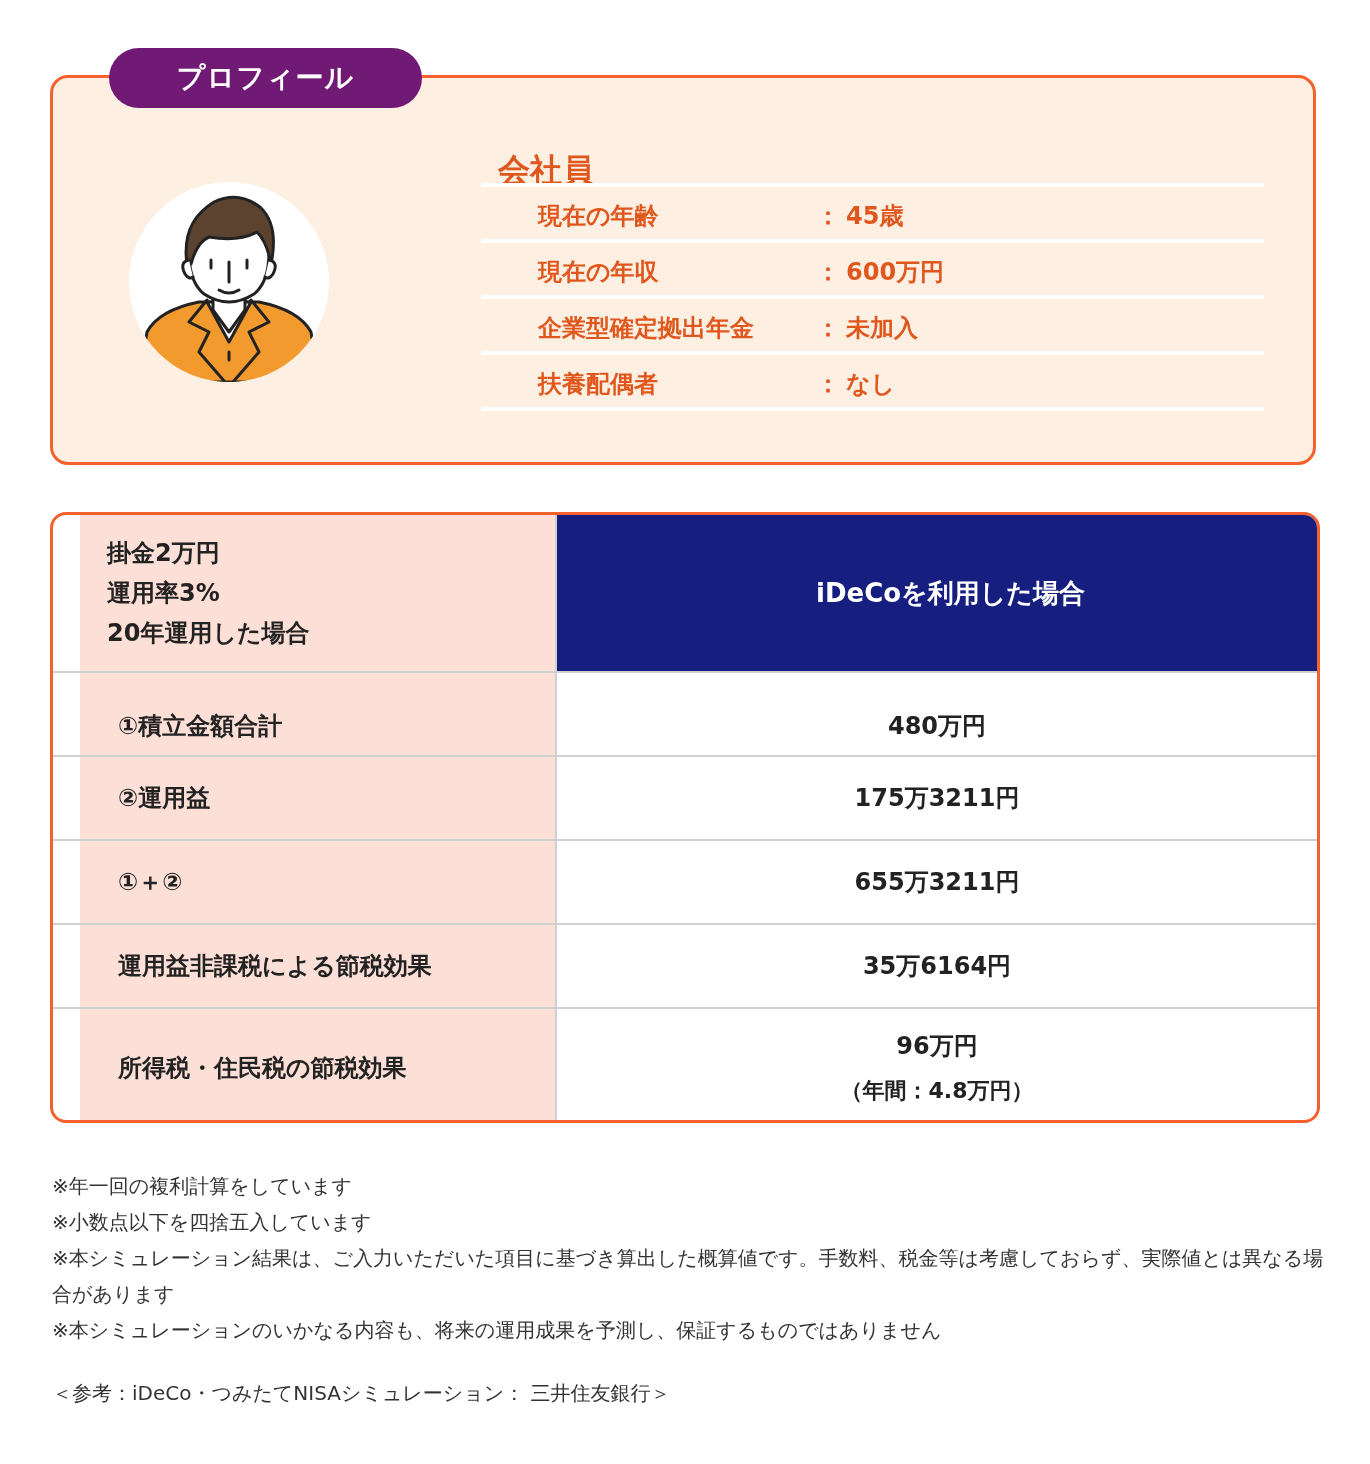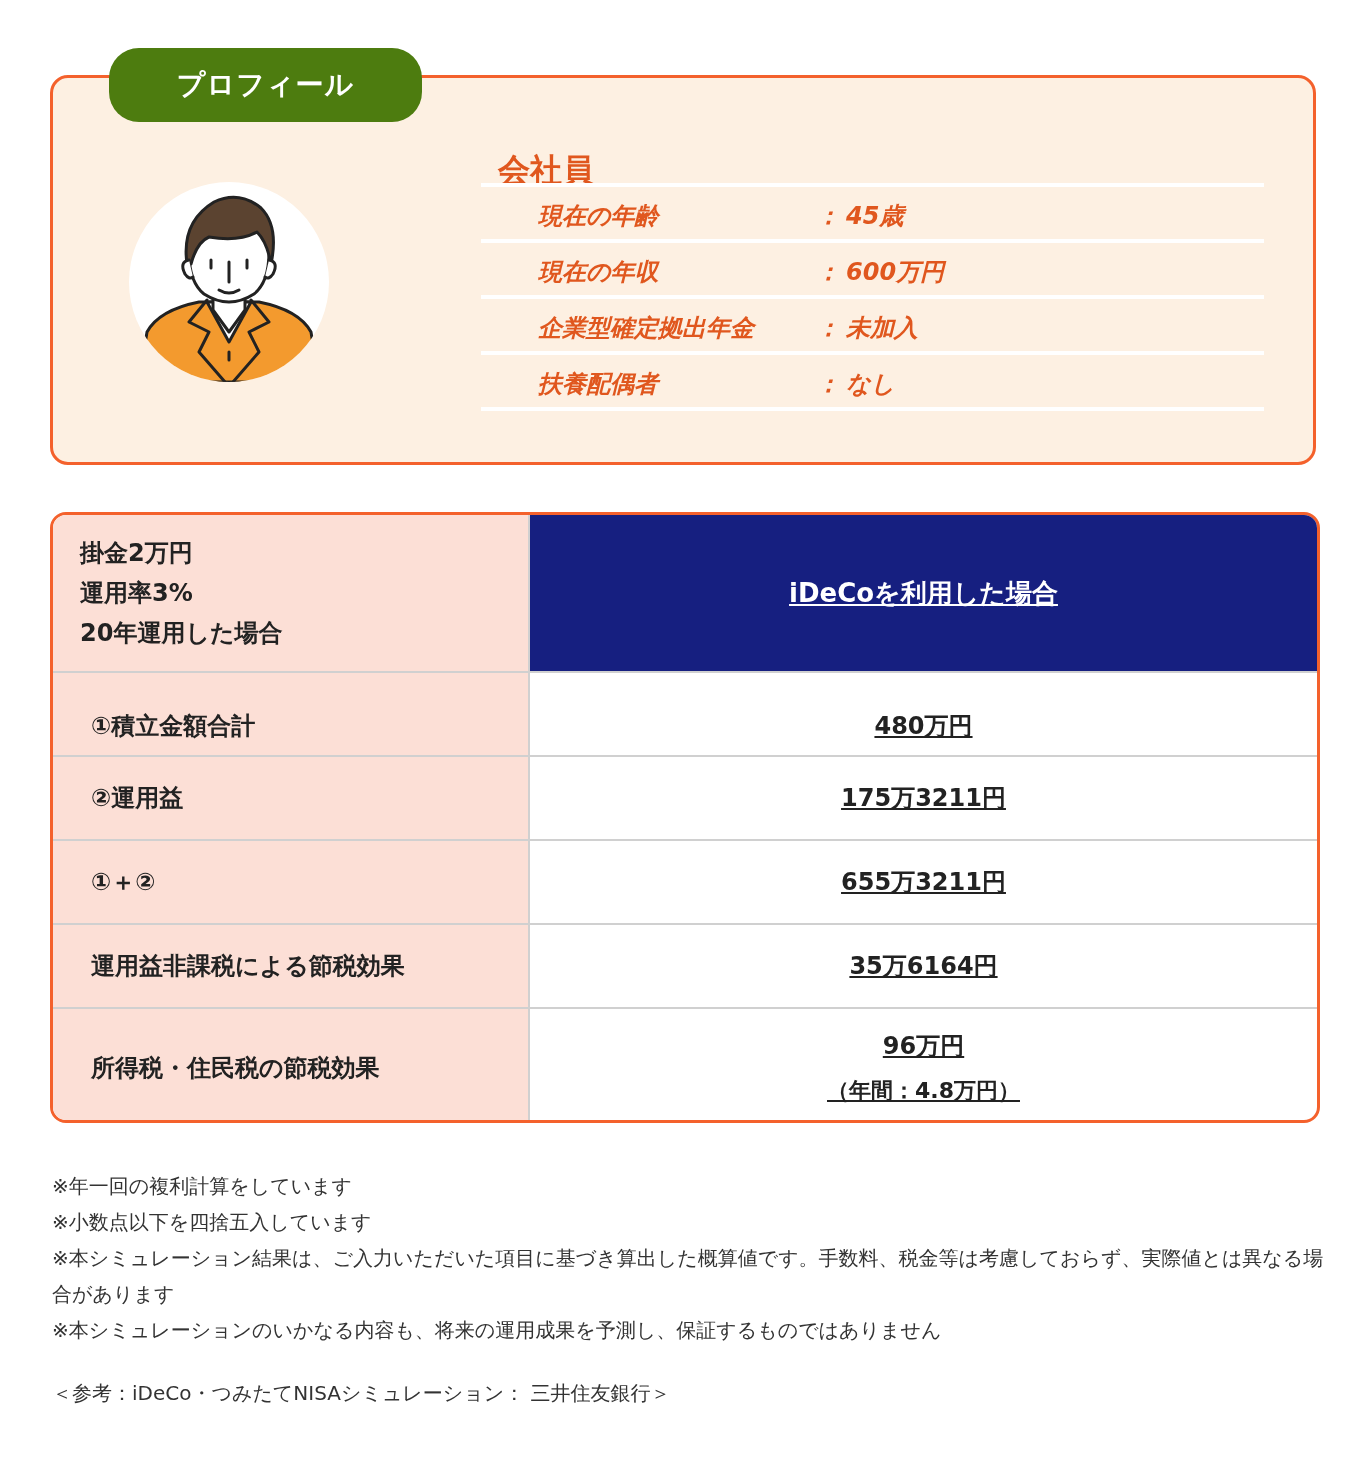--- a/index.html
+++ b/index.html
@@ -8,55 +8,55 @@
       font-family: "DejaVu Sans", "Liberation Sans", sans-serif;
       color: #222;
     }
     
     .profile {
       position: absolute; left: 50px; top: 75px; width: 1266px; height: 390px;
       background: #fdf0e2; border: 3px solid #f4612c; border-radius: 18px;
       box-sizing: border-box;
     }
     .profile-tab {
-      position: absolute; left: 109px; top: 48px; width: 313px; height: 74px;
-      background: #4d7c0f; border-radius: 30px; color: #fff;
+      position: absolute; left: 109px; top: 48px; width: 313px; height: 60px;
+      background: #701a75; border-radius: 30px; color: #fff;
       font-weight: bold; font-size: 28px; letter-spacing: 1px;
       display: flex; align-items: center; justify-content: center; z-index: 2;
     }
     .avatar {
       position: absolute; left: 129px; top: 182px; width: 200px; height: 200px;
     }
     .profile-title {
       position: absolute; left: 498px; top: 149px; font-size: 32px; font-weight: bold;
       color: #e0571e;
     }
     .profile-rule {
       position: absolute; left: 481px; width: 783px; height: 4px; background: #ffffff;
     }
     .profile-row {
       position: absolute; left: 538px; height: 40px; display: flex; align-items: center;
-      font-size: 24px; font-weight: bold; color: #e0571e; font-style: italic;
+      font-size: 24px; font-weight: bold; color: #e0571e;
     }
     .profile-row .lbl { width: 278px; }
     .profile-row .colon { width: 30px; }
     
     .sim {
       position: absolute; left: 50px; top: 512px; width: 1270px; height: 611px;
       border: 3px solid #f4612c; border-radius: 16px; overflow: hidden; box-sizing: border-box;
       background: #fff;
     }
-    .sim-row { position: absolute; left: 0; width: 100%; display: flex; }
+    .sim-row { position: absolute; left: 0; width: 100%; display: flex; padding-left: 27px; }
     .sim-left {
       width: 477px; background: #fcdfd6; border-right: 2px solid #d0d0d0; box-sizing: border-box;
       display: flex; align-items: center; font-weight: bold; font-size: 24px; color: #222;
     }
     .sim-right {
       flex: 1; display: flex; flex-direction: column; align-items: center; justify-content: center;
-      font-weight: bold; font-size: 24px; color: #222; text-decoration: underline;
+      font-weight: bold; font-size: 24px; color: #222;
     }
     .sim-row.bordered { border-top: 2px solid #d0d0d0; box-sizing: border-box; }
     .head-right { background: #161f80; color: #ffffff; font-size: 26px; }
     .head-left { flex-direction: column; align-items: flex-start; justify-content: center; padding-left: 27px; line-height: 40px; }
     .head-left div { font-size: 24px; }
     
     .notes {
       position: absolute; left: 52px; top: 1168px; width: 1280px;
       font-size: 20px; line-height: 36px; color: #333;
     }

